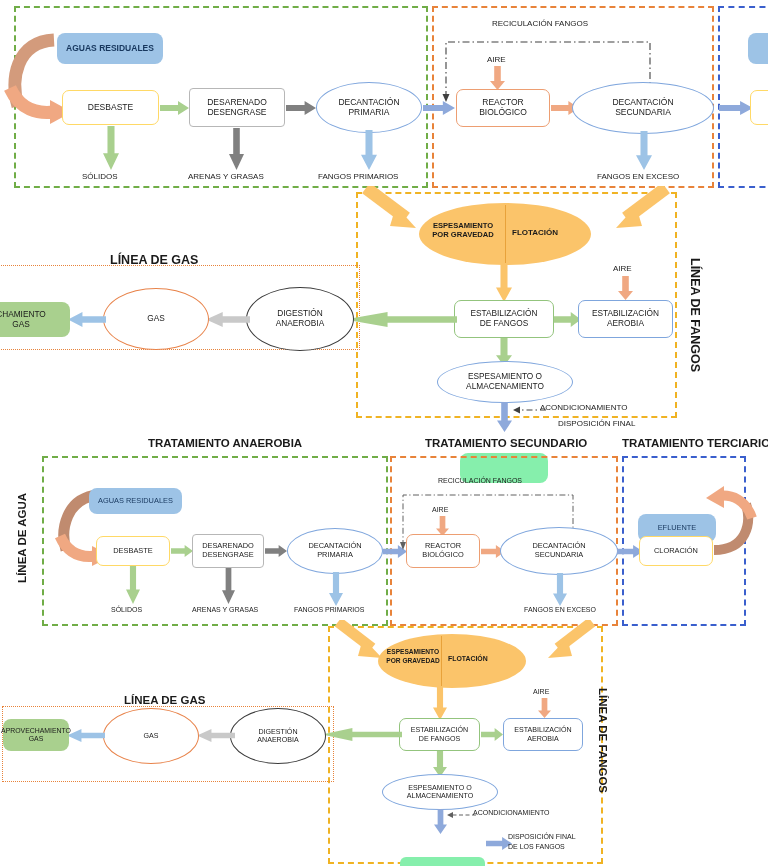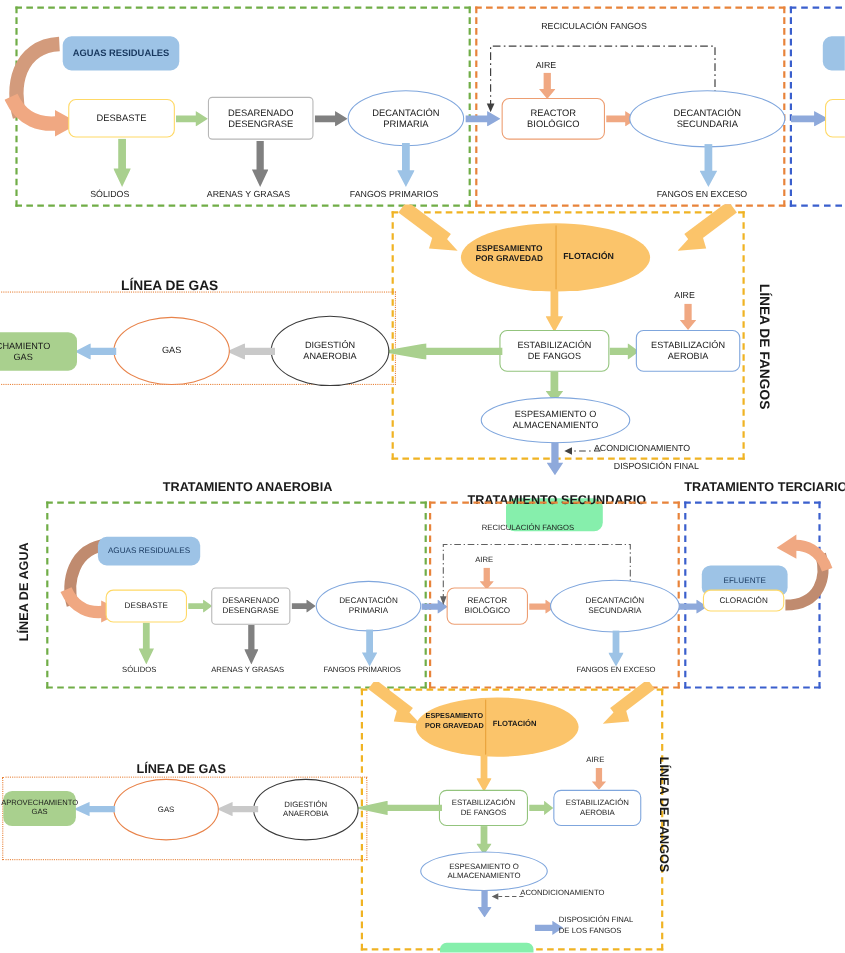--- a/index.html
+++ b/index.html
@@ -199,21 +199,21 @@
     <path d="M36 7 L10 7" stroke="#404040" stroke-width="1.1" fill="none" stroke-dasharray="6,3,1.5,3"></path>
     <polygon points="10,3.5 10,10.5 3,7" fill="#404040"></polygon>
   </svg>
   <div class="lbl" style="left:540px;top:403px;font-size:8px;">ACONDICIONAMIENTO</div>
   <div class="node fill-grey" style="left:460px;top:425px;width:88px;height:30px;font-size:8.3px;"></div>
   <div class="lbl" style="left:558px;top:419px;font-size:8px;">DISPOSICIÓN FINAL</div>
 
   <div class="white-mask" style="left:0px;top:432px;width:768px;height:10px;"></div>
 
   <div class="ttl" style="left:148px;top:437px;font-size:11.5px;">TRATAMIENTO ANAEROBIA</div>
-  <div class="ttl" style="left:425px;top:437px;font-size:11.5px;margin-top:12px;">TRATAMIENTO SECUNDARIO</div>
+  <div class="ttl" style="left:425px;top:437px;font-size:11.5px;">TRATAMIENTO SECUNDARIO</div>
   <div class="ttl" style="left:622px;top:437px;font-size:11.5px;">TRATAMIENTO TERCIARIO</div>
 
   <div class="region rg-green" style="left:42px;top:456px;width:346px;height:170px;"></div>
   <div class="region rg-orange" style="left:390px;top:456px;width:228px;height:170px;"></div>
   <div class="region rg-blue" style="left:622px;top:456px;width:124px;height:170px;"></div>
 
   <div class="vlbl-l" style="left:16px;top:493px;font-size:11.5px;">LÍNEA DE AGUA</div>
 
   <svg class="curve" style="left:54px;top:488px;" width="66" height="84" viewBox="0 0 66 84">
     <path d="M44 7 C12 10 6 42 12 62" stroke="#c08b6f" stroke-width="11" fill="none"></path>
@@ -277,21 +277,21 @@
 
   <div class="ar ar-d c-blue" style="left:553px;top:573px;width:14px;height:33px;"></div>
   <div class="lbl" style="left:524px;top:606px;font-size:7px;">FANGOS EN EXCESO</div>
 
   <div class="ar ar-r c-bluedk" style="left:617px;top:545px;width:26px;height:13px;"></div>
 
   <div class="node fill-blue" style="left:638px;top:514px;width:78px;height:28px;font-size:7.4px;">
     <span>EFLUENTE</span>
   </div>
 
-  <div class="node rbox" style="left:639px;top:536px;width:74px;height:20px;font-size:7.4px;">
+  <div class="node rbox" style="left:639px;top:536px;width:74px;height:30px;font-size:7.4px;">
     <span>CLORACIÓN</span>
   </div>
 
   <svg class="curve" style="left:706px;top:484px;" width="58" height="84" viewBox="0 0 58 84">
     <path d="M8 66 C40 66 46 40 40 20" stroke="#c08b6f" stroke-width="10" fill="none"></path>
     <path d="M46 34 C40 16 26 10 12 12" stroke="#f0a882" stroke-width="10" fill="none"></path>
     <polygon points="18,2 0,14 18,24" fill="#f0a882"></polygon>
   </svg>
 
   <div class="region rg-yellow" style="left:328px;top:626px;width:275px;height:238px;"></div>

